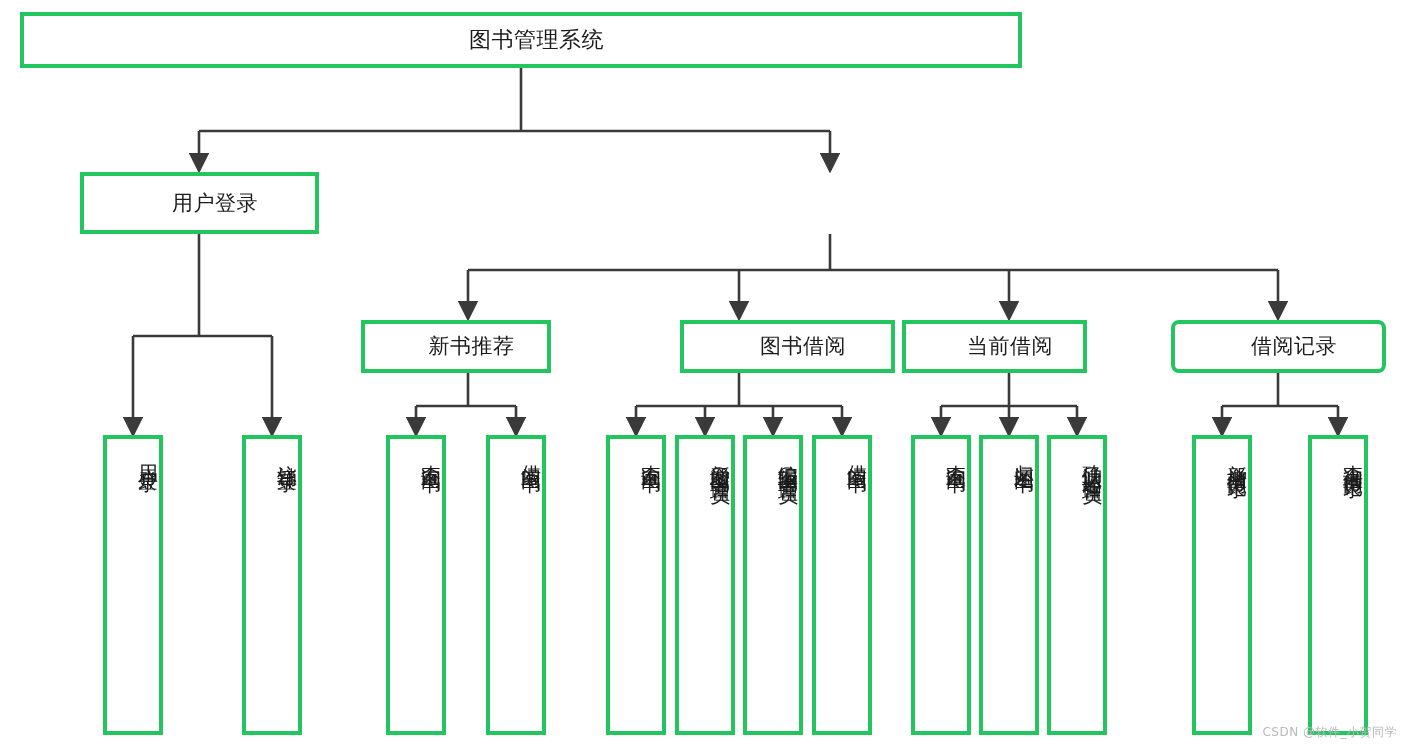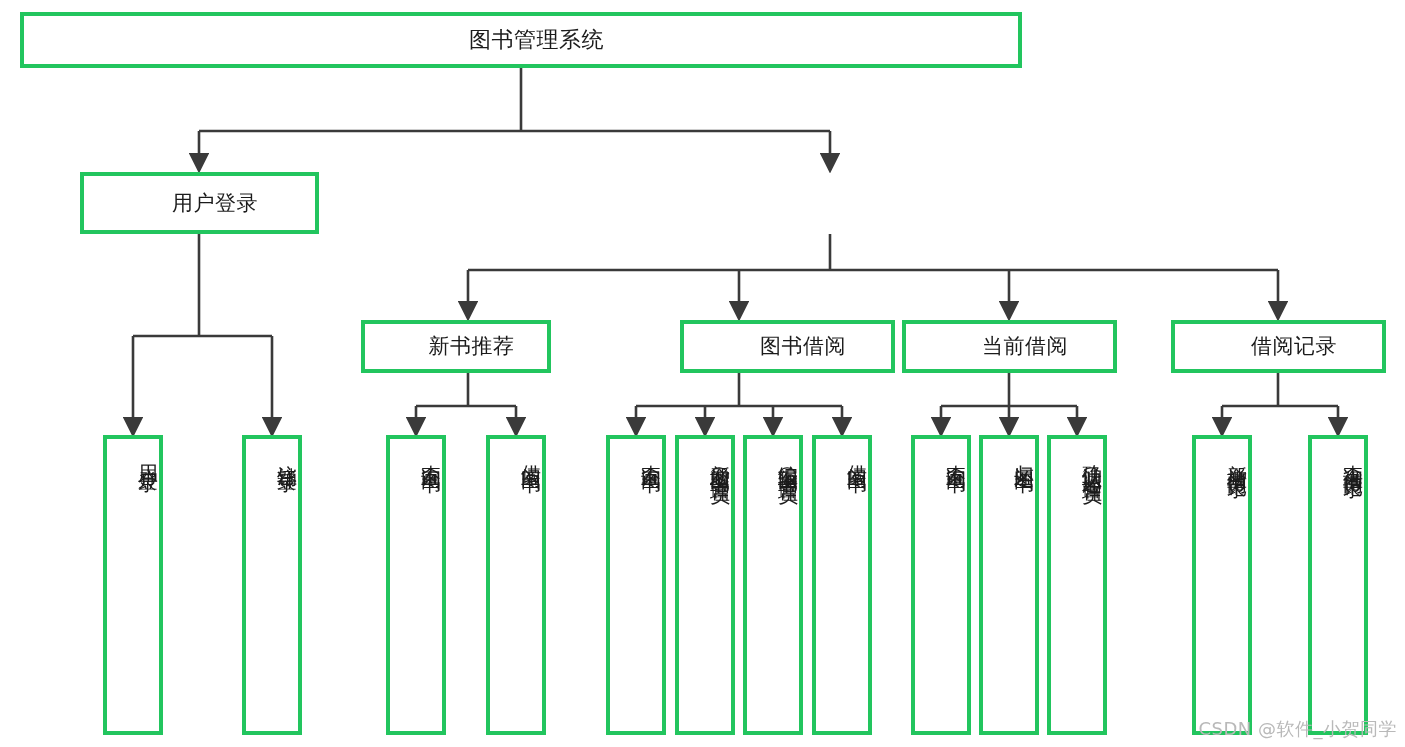--- a/index.html
+++ b/index.html
@@ -63,21 +63,21 @@
     -webkit-text-orientation: upright;
     font-size: 20px;
     line-height: 1.0;
     letter-spacing: 3px;
     white-space: nowrap;
   }
   .watermark {
     position: absolute;
     right: 8px;
     bottom: 6px;
-    font-size: 18px;
+    font-size: 12px;
     color: #b9b9b9;
     letter-spacing: 0.5px;
     z-index: 3;
     user-select: none;
     white-space: nowrap;
   }
 </style>
 </head>
 <body>
 
@@ -144,25 +144,25 @@
 
 
   <div class="node horiz" style="left:361px; top:320px; width:190px; height:53px;">
     <span class="node-label">新书推荐</span>
   </div>
 
   <div class="node horiz" style="left:632px; top:320px; width:215px; height:53px;margin-left:48px;">
     <span class="node-label">图书借阅</span>
   </div>
 
-  <div class="node horiz" style="left:902px; top:320px; width:215px; height:53px;align-items:center;">
+  <div class="node horiz" style="left:902px; top:320px; width:185px; height:53px;align-items:center;">
     <span class="node-label">当前借阅</span>
   </div>
 
-  <div class="node horiz" style="left:1171px; top:320px; width:215px; height:53px;">
+  <div class="node horiz" style="left:1171px; top:320px; width:215px; height:53px;border-radius:8px;">
     <span class="node-label">借阅记录</span>
   </div>
 
   <div class="node vert" style="left:103px; top:435px; width:60px; height:300px;">
     <span class="node-label">用户登录</span>
   </div>
 
   <div class="node vert" style="left:242px; top:435px; width:60px; height:300px;">
     <span class="node-label">注销登录</span>
   </div>

